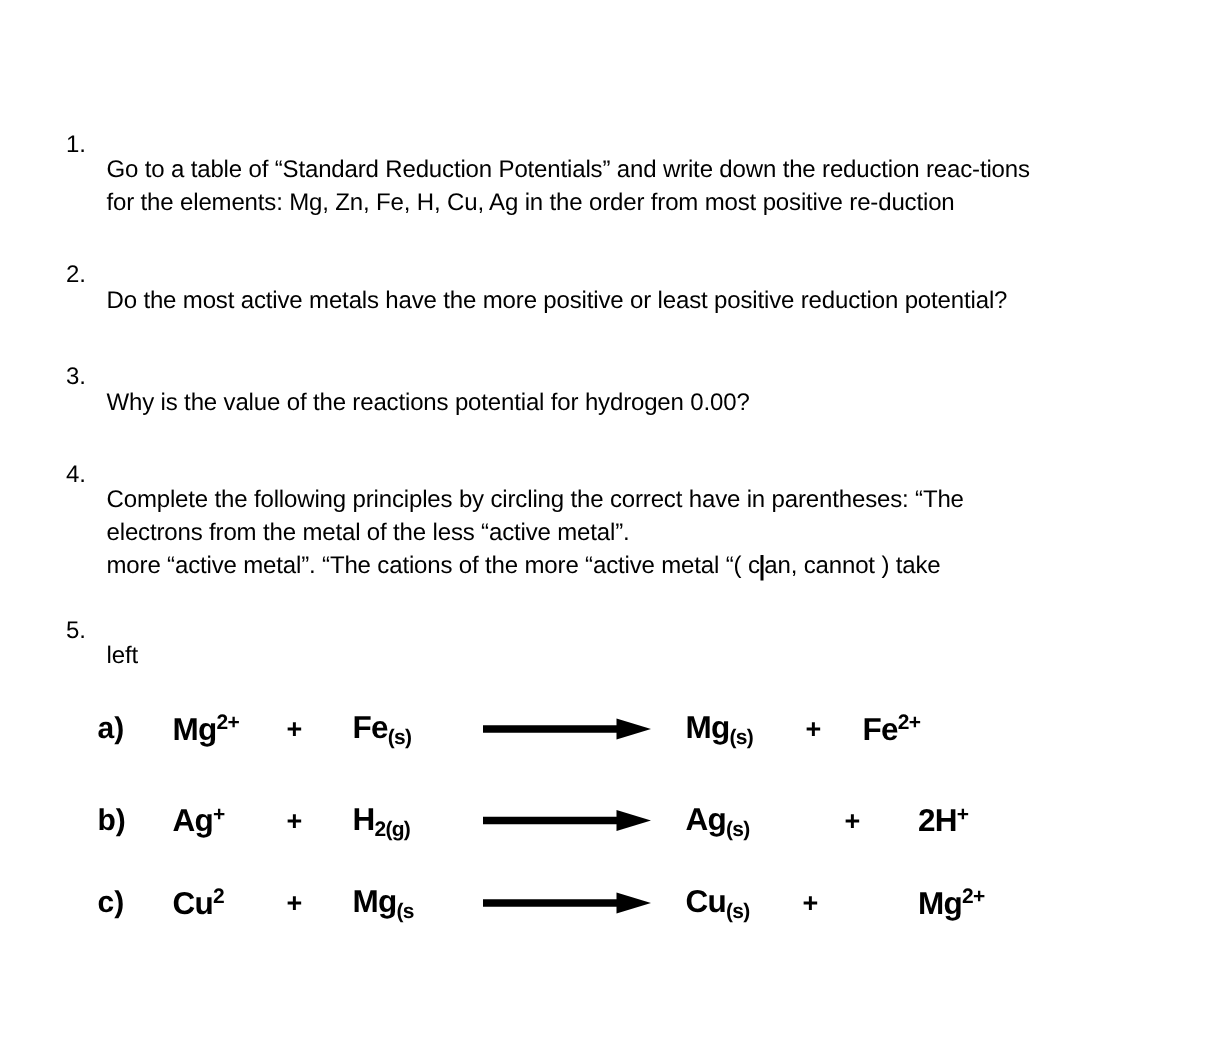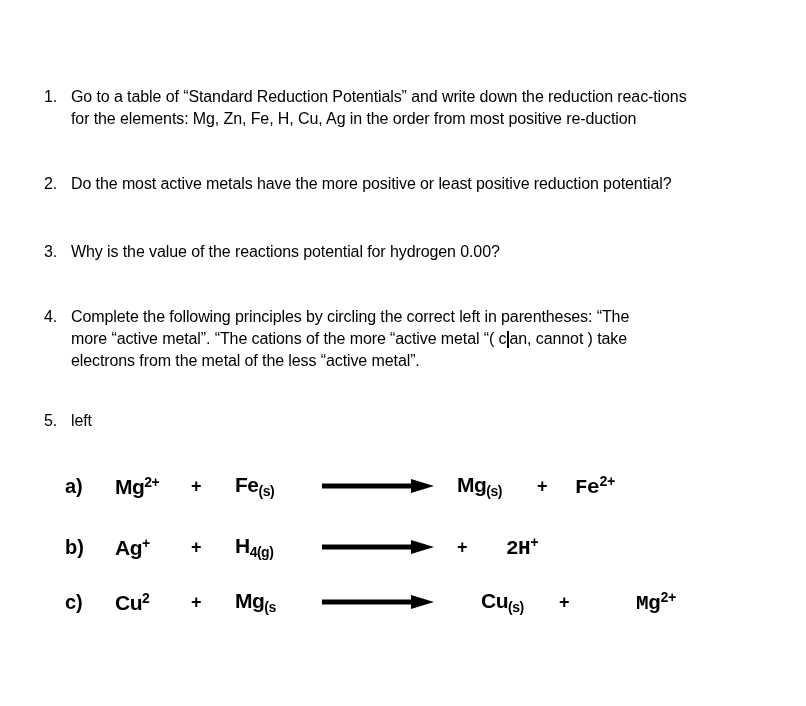--- a/index.html
+++ b/index.html
@@ -16,21 +16,21 @@
   .question {
     position: absolute;
     left: 44px;
     width: 740px;
     display: flex;
     font-size: 16px;
     line-height: 22px;
     letter-spacing: -0.1px;
   }
   .q-num { flex: 0 0 27px; width: 27px; }
-  .q-body { flex: 1; }
+  .q-body { flex: 1; margin-top: 17px; }
   .q-line { white-space: pre-wrap; min-height: 22px; }
   .caret {
     display: inline-block;
     width: 2px;
     height: 17px;
     background: #000;
     vertical-align: text-bottom;
     transform: translateY(1px);
     margin: 0 0.5px;
   }
@@ -44,24 +44,24 @@
     font-weight: 700;
   }
   .cell { flex: 0 0 auto; }
   .cell-label { width: 50px; font-size: 20px; }
   .cell-r1    { width: 76px; font-size: 21px; letter-spacing: -0.5px; }
   .cell-plus1 { width: 44px; font-size: 18px; }
   .cell-r2    { width: 87px; font-size: 21px; letter-spacing: -0.5px; }
   .cell-arrow { width: 135px; display: flex; align-items: center; }
   .cell-p1    { width: 80px;  font-size: 21px; letter-spacing: -0.5px; }
   .cell-plus2 { width: 38px;  font-size: 18px; }
-  .cell-p2    { font-size: 21px; letter-spacing: -0.5px; font-family: Liberation Mono, monospace; }
+  .cell-p2    { font-size: 21px; letter-spacing: -0.5px; }
   .row-b .cell-p1    { width: 106px; }
   .row-b .cell-plus2 { width: 49px; }
-  .row-c .cell-p1    { width: 78px; margin-left: 24px; }
+  .row-c .cell-p1    { width: 78px; }
   .row-c .cell-plus2 { width: 77px; }
   .formula sup {
     font-size: 14px;
     vertical-align: 7px;
     letter-spacing: -0.5px;
   }
   .formula sub {
     font-size: 14px;
     vertical-align: -4px;
     letter-spacing: -0.5px;
@@ -88,23 +88,23 @@
       </div>
       <div class="question" style="top: 241px;">
         <div class="q-num">3.</div>
         <div class="q-body">
           <div class="q-line">Why is the value of the reactions potential for hydrogen 0.00?</div>
         </div>
       </div>
       <div class="question" style="top: 306px;">
         <div class="q-num">4.</div>
         <div class="q-body">
-          <div class="q-line">Complete the following principles by circling the correct left in parentheses: “The</div>
+          <div class="q-line">Complete the following principles by circling the correct have in parentheses: “The</div>
+          <div class="q-line">electrons from the metal of the less “active metal”.</div>
           <div class="q-line"><span>more “active metal”. “The cations of the more “active metal “( c</span><span class="caret"></span><span>an, cannot ) take</span></div>
-          <div class="q-line">electrons from the metal of the less “active metal”.</div>
         </div>
       </div>
       <div class="question" style="top: 410px;">
         <div class="q-num">5.</div>
         <div class="q-body">
           <div class="q-line">left</div>
         </div>
       </div>
     </div>
   <div id="reactions">
@@ -120,27 +120,28 @@
           </svg>
         </div>
         <div class="cell cell-p1"><span class="formula"><span>Mg</span><sub>(s)</sub></span></div>
         <div class="cell cell-plus2">+</div>
         <div class="cell cell-p2"><span class="formula"><span>Fe</span><sup>2+</sup></span></div>
       </div>
       <div class="reaction-row row-b" style="top: 530px;">
         <div class="cell cell-label">b)</div>
         <div class="cell cell-r1"><span class="formula"><span>Ag</span><sup>+</sup></span></div>
         <div class="cell cell-plus1">+</div>
-        <div class="cell cell-r2"><span class="formula"><span>H</span><sub>4(g)</sub></span></div>
+        <div class="cell cell-r2"><span class="formula"><span>H</span><sub>2(g)</sub></span></div>
         <div class="cell cell-arrow">
           <svg width="112" height="16" class="arrow-svg">
             <line x1="0" y1="8" x2="92" y2="8" stroke="#000" stroke-width="5"></line>
             <polygon points="89,1 112,8 89,15" fill="#000"></polygon>
           </svg>
         </div>
+        <div class="cell cell-p1"><span class="formula"><span>Ag</span><sub>(s)</sub></span></div>
         <div class="cell cell-plus2">+</div>
         <div class="cell cell-p2"><span class="formula"><span>2H</span><sup>+</sup></span></div>
       </div>
       <div class="reaction-row row-c" style="top: 585px;">
         <div class="cell cell-label">c)</div>
         <div class="cell cell-r1"><span class="formula"><span>Cu</span><sup>2</sup></span></div>
         <div class="cell cell-plus1">+</div>
         <div class="cell cell-r2"><span class="formula"><span>Mg</span><sub>(s</sub></span></div>
         <div class="cell cell-arrow">
           <svg width="112" height="16" class="arrow-svg">

